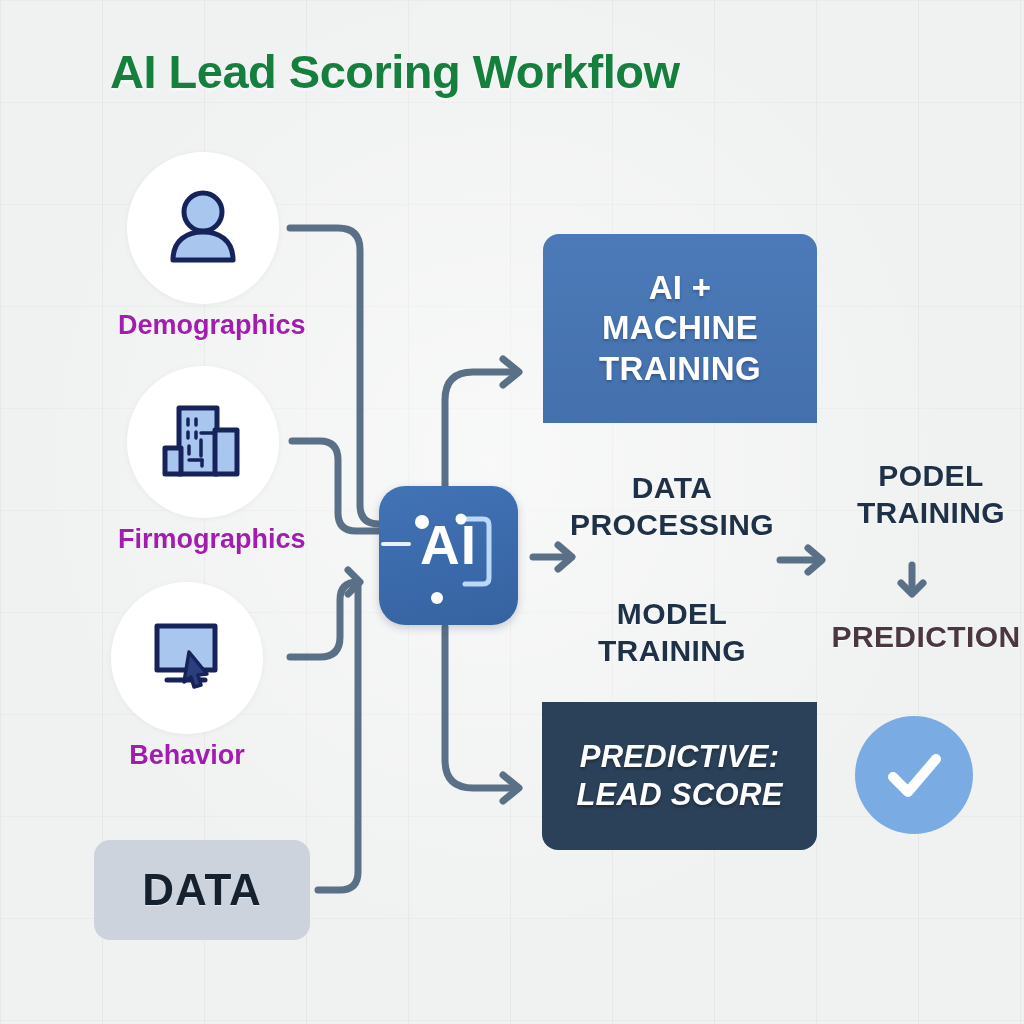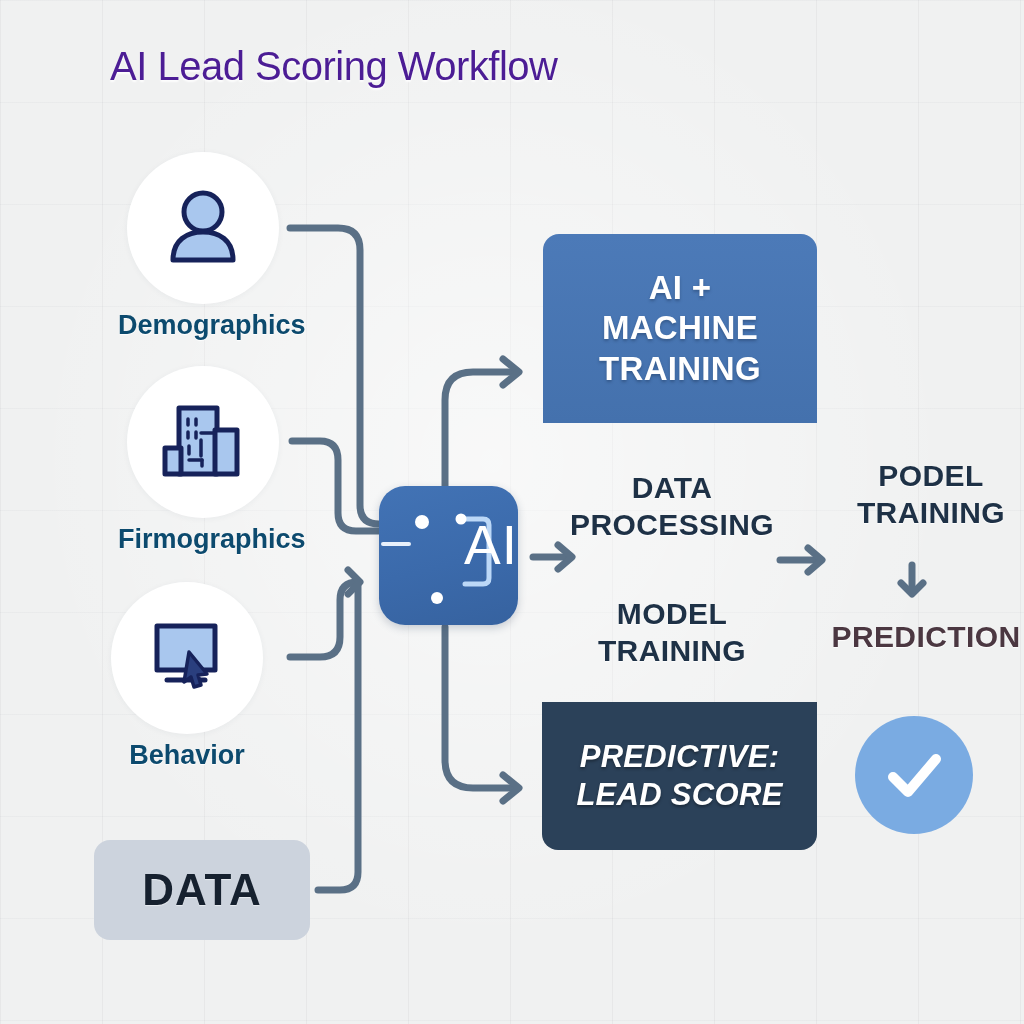--- a/index.html
+++ b/index.html
@@ -29,23 +29,23 @@
     position: absolute;
     inset: 0;
     background: radial-gradient(ellipse at 48% 45%, rgba(255,255,255,0.55) 0%, rgba(255,255,255,0.0) 62%);
     pointer-events: none;
   }
 
   .title {
     position: absolute;
     left: 110px;
     top: 44px;
-    font-size: 40px;
-    font-weight: 400;
-    color: #4c1d95;
+    font-size: 47px;
+    font-weight: 700;
+    color: #15803d;
     letter-spacing: -0.5px;
     text-shadow: 0 2px 2px rgba(255,255,255,0.9);
     white-space: nowrap;
   }
 
   
   .src {
     position: absolute;
     width: 170px;
     text-align: center;
@@ -58,21 +58,21 @@
     background: #ffffff;
     display: flex;
     align-items: center;
     justify-content: center;
     box-shadow: 0 1px 6px rgba(40,50,70,0.05);
   }
   .src-label {
     margin-top: 6px;
     font-size: 27px;
     font-weight: 600;
-    color: #0c4a6e;
+    color: #a21caf;
     text-shadow: 0 1px 1px rgba(255,255,255,0.95);
     white-space: nowrap;
   }
 
   
   .data-chip {
     position: absolute;
     left: 94px;
     top: 840px;
     width: 216px;
@@ -99,23 +99,23 @@
     width: 139px;
     height: 139px;
     border-radius: 26px;
     background: linear-gradient(165deg, #4273b5 0%, #3b6aab 55%, #36629f 100%);
     box-shadow: 0 3px 9px rgba(30,50,80,0.22);
   }
   .ai-node .ai-text {
     position: absolute;
     left: 0; right: 0;
     top: 32px;
-    text-align: right;
+    text-align: center;
     font-size: 55px;
-    font-weight: 400;
+    font-weight: 700;
     color: #ffffff;
     letter-spacing: 1px;
     line-height: 1;
   }
 
   
   .box {
     position: absolute;
     display: flex;
     align-items: center;

